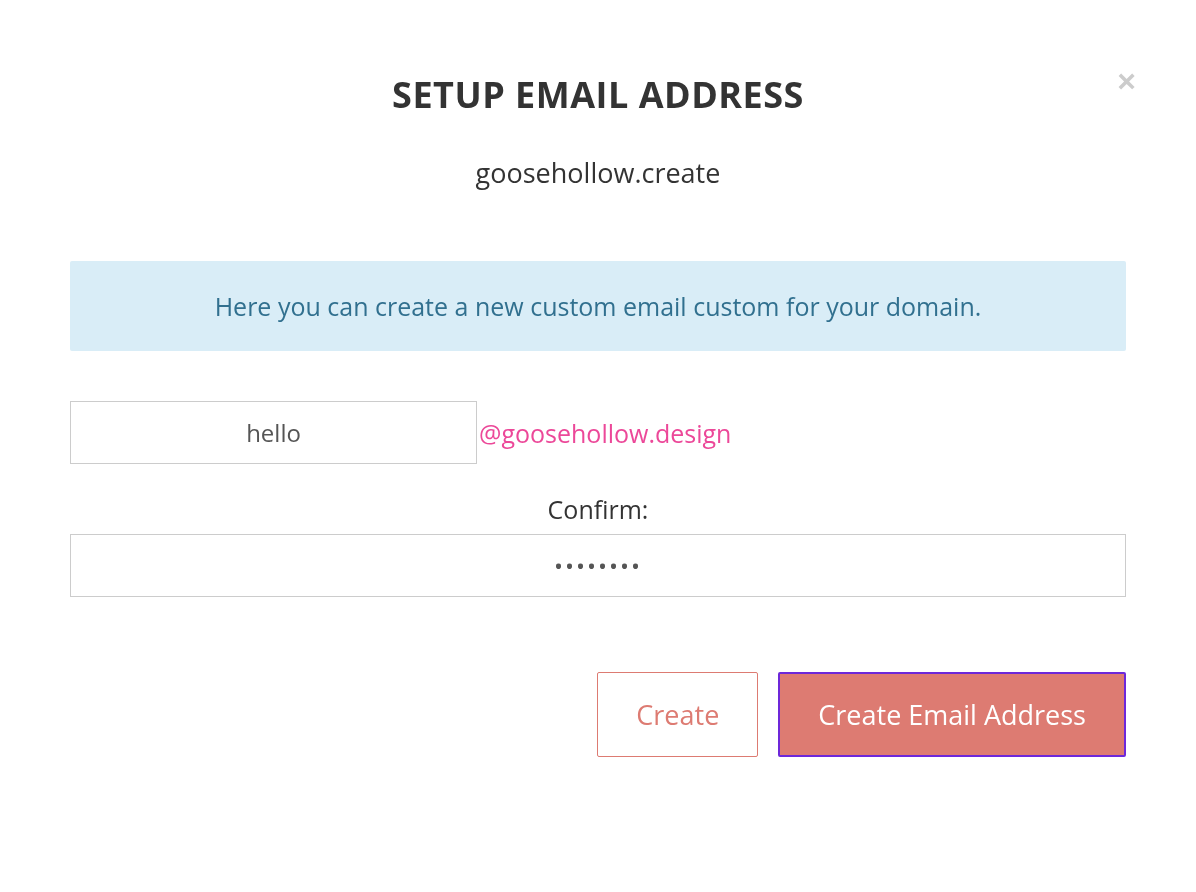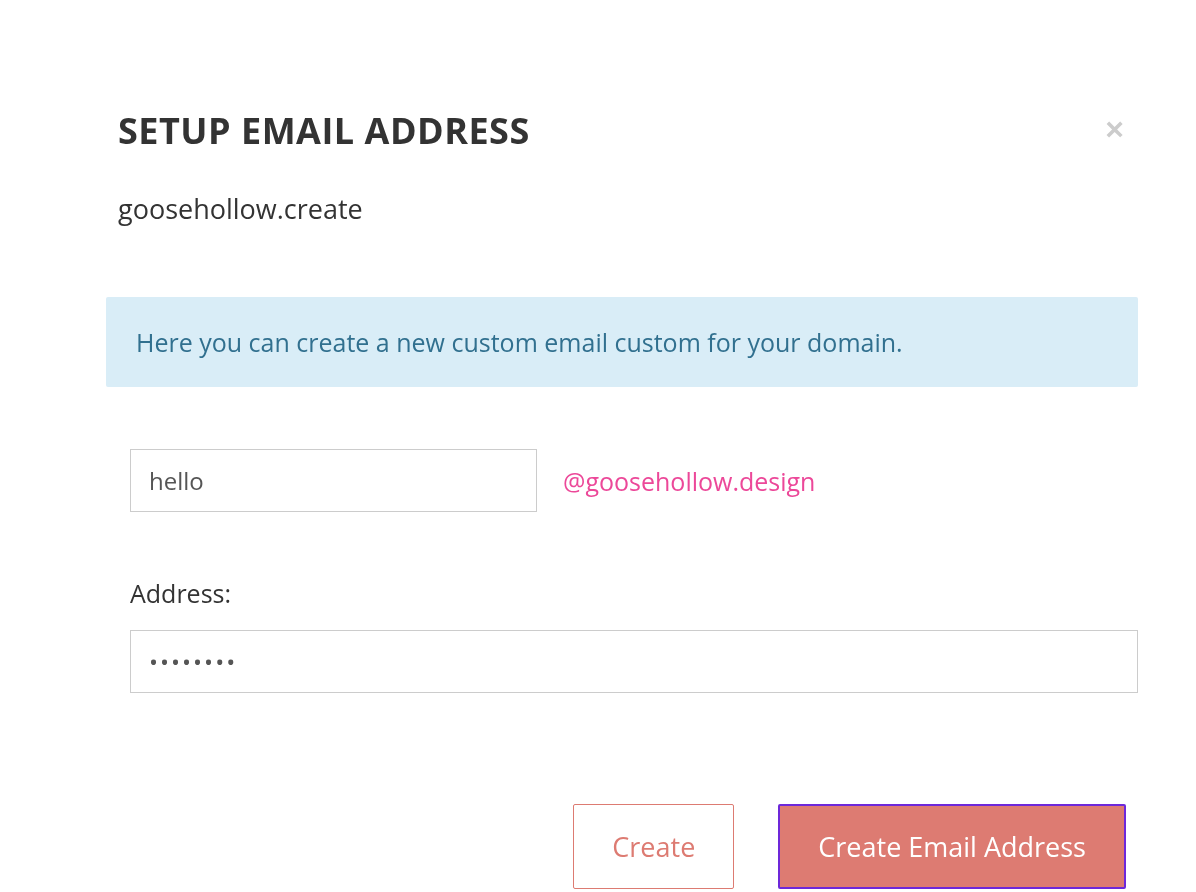--- a/index.html
+++ b/index.html
@@ -1,18 +1,19 @@
 <!DOCTYPE html>
 <html><head>
   <meta charset="utf-8">
   <style>
     * {
       box-sizing: border-box;
-      margin: 12px;
+      margin: 0;
       padding: 0;
+      text-align: center;
     }
     body {
       font-family: -apple-system, BlinkMacSystemFont, "Segoe UI", "Open Sans", "Helvetica Neue", sans-serif;
       background: #ffffff;
       color: #333333;
       width: 1196px;
       height: 892px;
       position: relative;
       padding: 70px;
     }
@@ -137,21 +138,21 @@
 
 <div class="form-row">
   <div class="email-input-row">
     <input type="text" class="text-input email-local-input" value="hello" style="">
     <span class="domain-suffix">@goosehollow.design</span>
   </div>
 </div>
 
 <div class="password-row">
   <div class="password-col">
-    <label class="form-label">Address:</label>
+    <label class="form-label">Confirm:</label>
     <input type="password" class="text-input password-input" value="••••••••" style="">
   </div>
 </div>
 
 <div class="button-row">
   <button class="btn btn-cancel">Create</button>
   <button class="btn btn-primary">Create Email Address</button>
 </div>
 
 </body></html>

